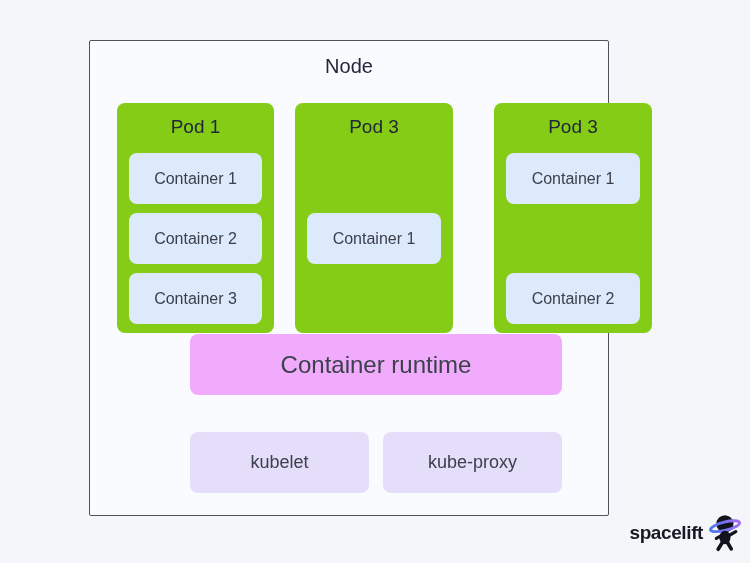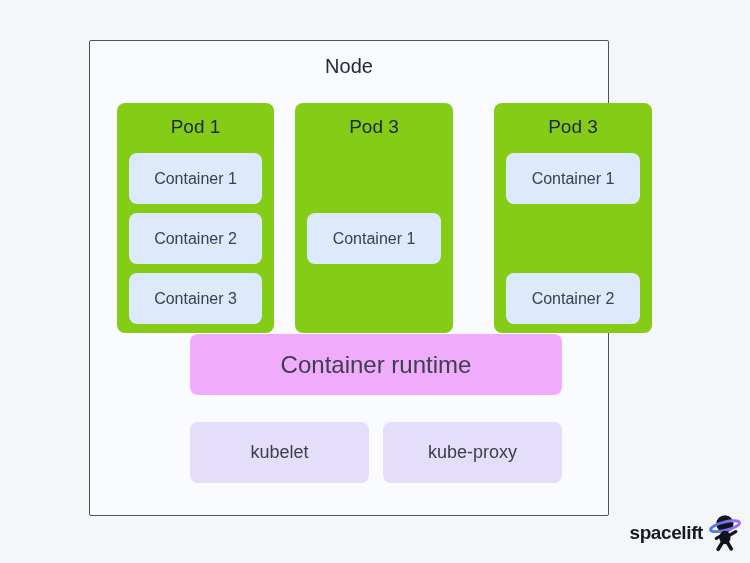--- a/index.html
+++ b/index.html
@@ -74,21 +74,21 @@
     background: #f0abfc;
     border-radius: 8px;
     display: flex;
     align-items: center;
     justify-content: center;
     font-size: 24px;
     color: #3b404b;
   }
   .daemon {
     position: absolute;
-    top: 381px;
+    top: 391px;
     width: 179px; height: 61px;
     background: #e4defb;
     border-radius: 8px;
     display: flex;
     align-items: center;
     justify-content: center;
     font-size: 18px;
     color: #3b404b;
   }
   .daemon-1 { left: 100px; }

